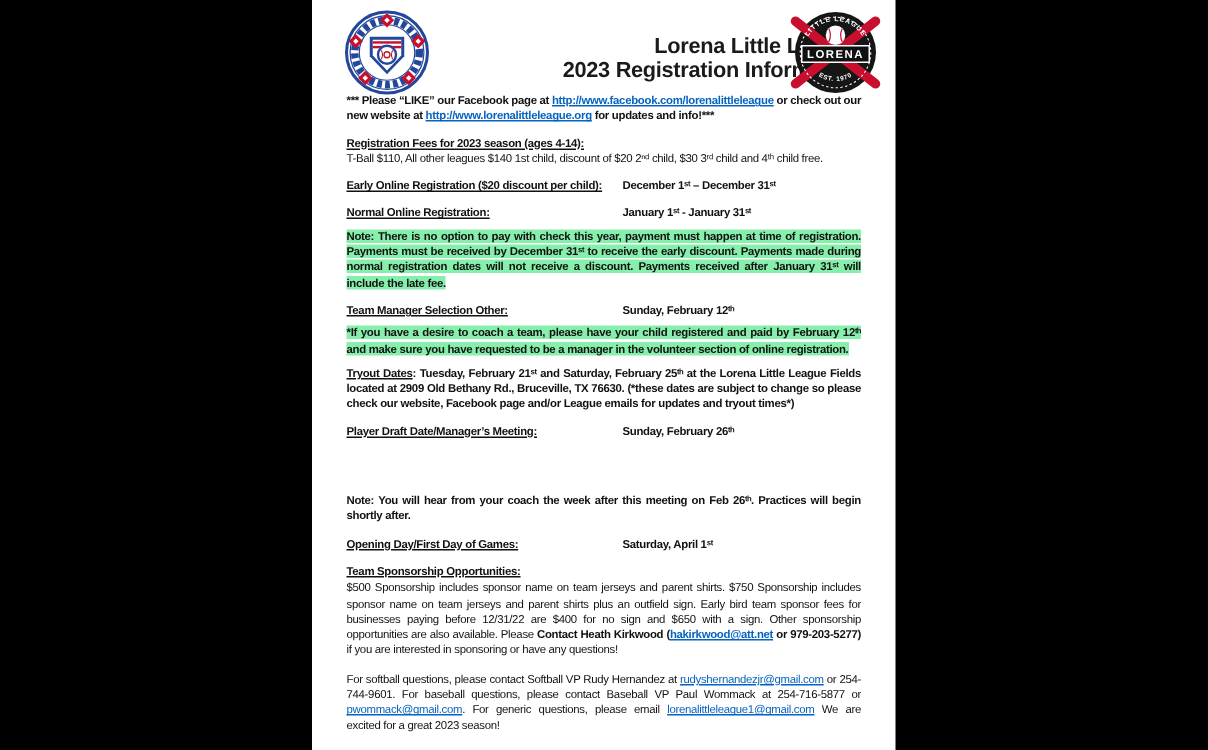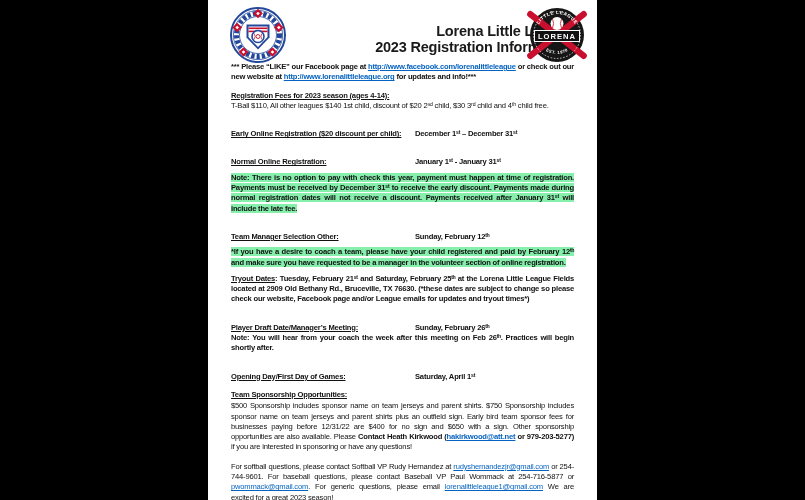--- a/index.html
+++ b/index.html
@@ -11,26 +11,26 @@
     font-size:7.6px; line-height:10.3px; letter-spacing:-0.2px;
   }
   .logo { position:absolute; }
   .logo-left { left:21px; top:6px; width:58px; height:58px; }
   .logo-right { right:4px; top:2px; width:72px; height:68px; }
   .titles { text-align:center; padding-top:23px; }
   .title { font-size:14.5px; line-height:16px; font-weight:bold; letter-spacing:-0.2px; color:#1a1a1a;text-align:right; }
   .reglink { margin-top:3px; font-size:9.8px; line-height:13px; font-weight:bold; letter-spacing:-0.1px; }
   .reglink .url { font-family:"Liberation Serif", serif; font-size:11.3px; font-weight:normal; letter-spacing:0; }
   .link { color:#0563C1; text-decoration:underline; cursor:pointer; }
-  .b { font-weight:bold; }
+  .b { font-weight:bold;margin-top:36px; }
   .promo { margin-top:7px; font-weight:bold; line-height:10.3px; }
   .h-u { font-weight:bold; text-decoration:underline; }
   .sec-fees { margin-top:8px; }
   .nowrap { white-space:nowrap; }
-  .row { display:flex; margin-top:18px; }
+  .row { display:flex; margin-top:8px; }
   .row .lbl { width:184px; flex:none; white-space:nowrap; }
   .row .val { font-weight:bold; white-space:nowrap; }
   .para { margin-top:5px; text-align:justify; }
   .para6 { margin-top:6px; text-align:justify; }
   .hl { background:#86efac; }
   .sec-sponsor { margin-top:8px; }
   .sponsor-para { margin-top:1px; text-align:justify; }
   .contacts { margin-top:9px; text-align:justify; }
   svg text { font-family:"Liberation Sans", sans-serif; }
 </style>

